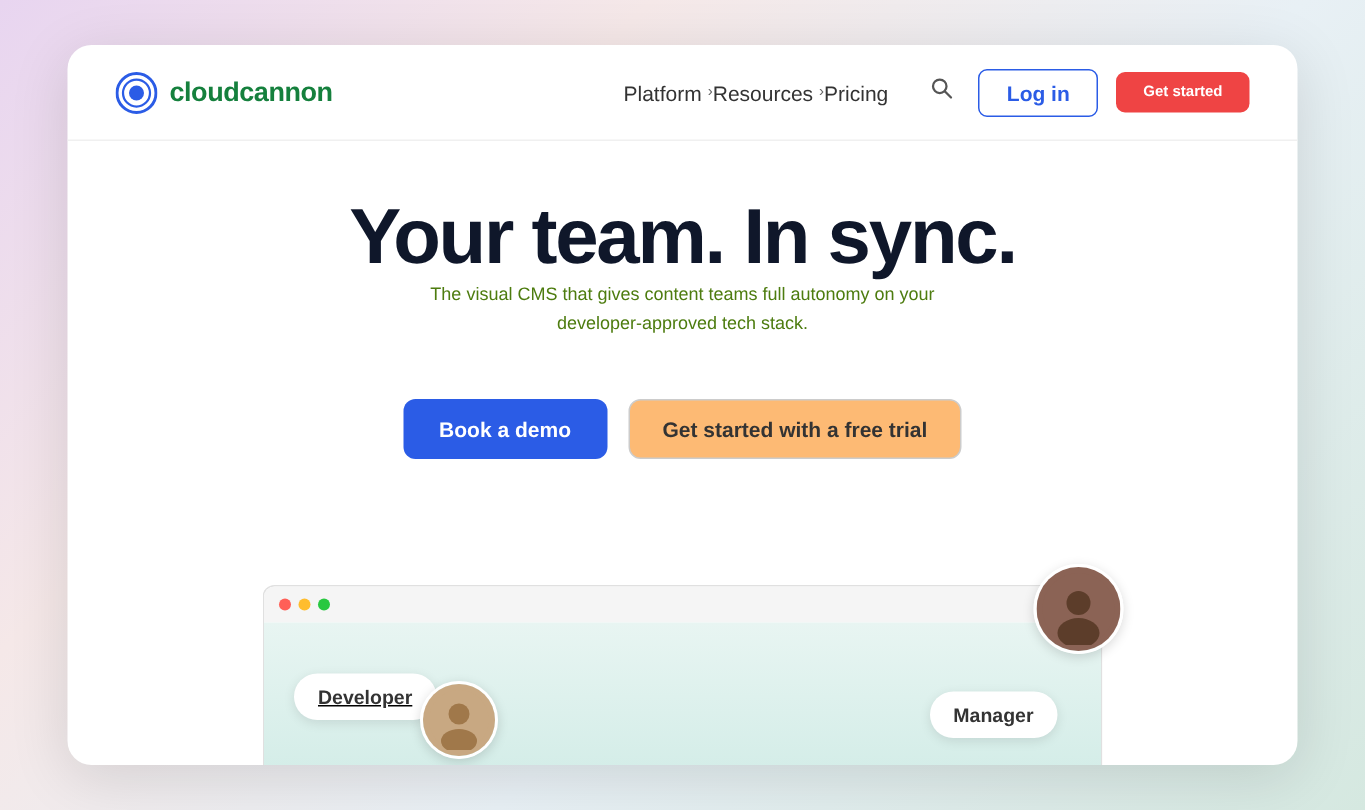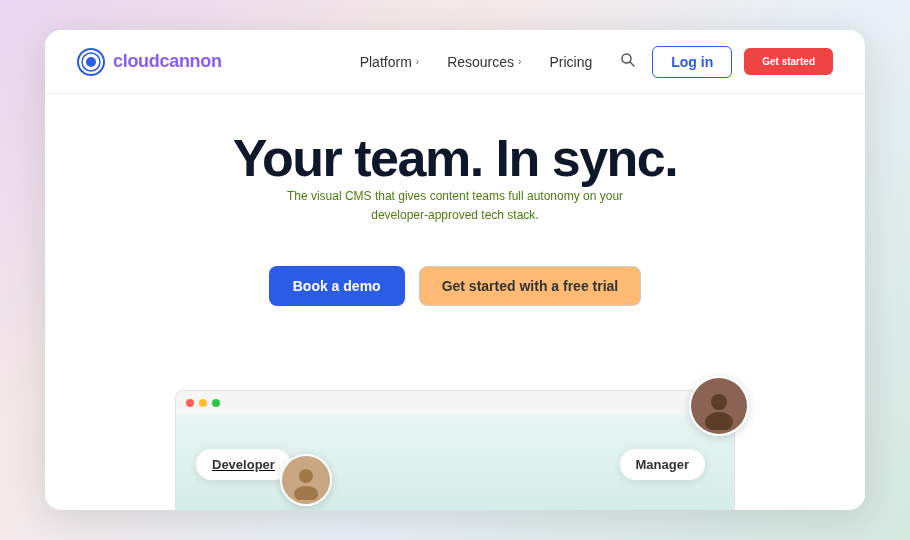--- a/index.html
+++ b/index.html
@@ -45,28 +45,27 @@
     }
 
     .logo-icon {
       width: 28px;
       height: 28px;
     }
 
     .logo-text {
       font-size: 18px;
       font-weight: 700;
-      color: #8b5cf6;
+      color: #15803d;
       letter-spacing: -0.3px;
     }
 
     .nav-links {
       display: flex;
       align-items: center;
-      gap: 28px;
       margin-right: 24px;
       justify-content: flex-end;
     }
 
     .nav-link {
       font-size: 14px;
       color: #333;
       cursor: pointer;
       display: flex;
       align-items: center;
@@ -230,21 +229,21 @@
       padding: 8px 16px;
       font-size: 13px;
       font-weight: 600;
       color: #333;
       box-shadow: 0 2px 8px rgba(0,0,0,0.1);
     }
 
     .preview-tag-right {
       position: absolute;
       right: 30px;
-      bottom: 40px;
+      bottom: 28px;
       background: white;
       border-radius: 20px;
       padding: 8px 16px;
       font-size: 13px;
       font-weight: 600;
       color: #333;
       box-shadow: 0 2px 8px rgba(0,0,0,0.1);
     }
 
     

